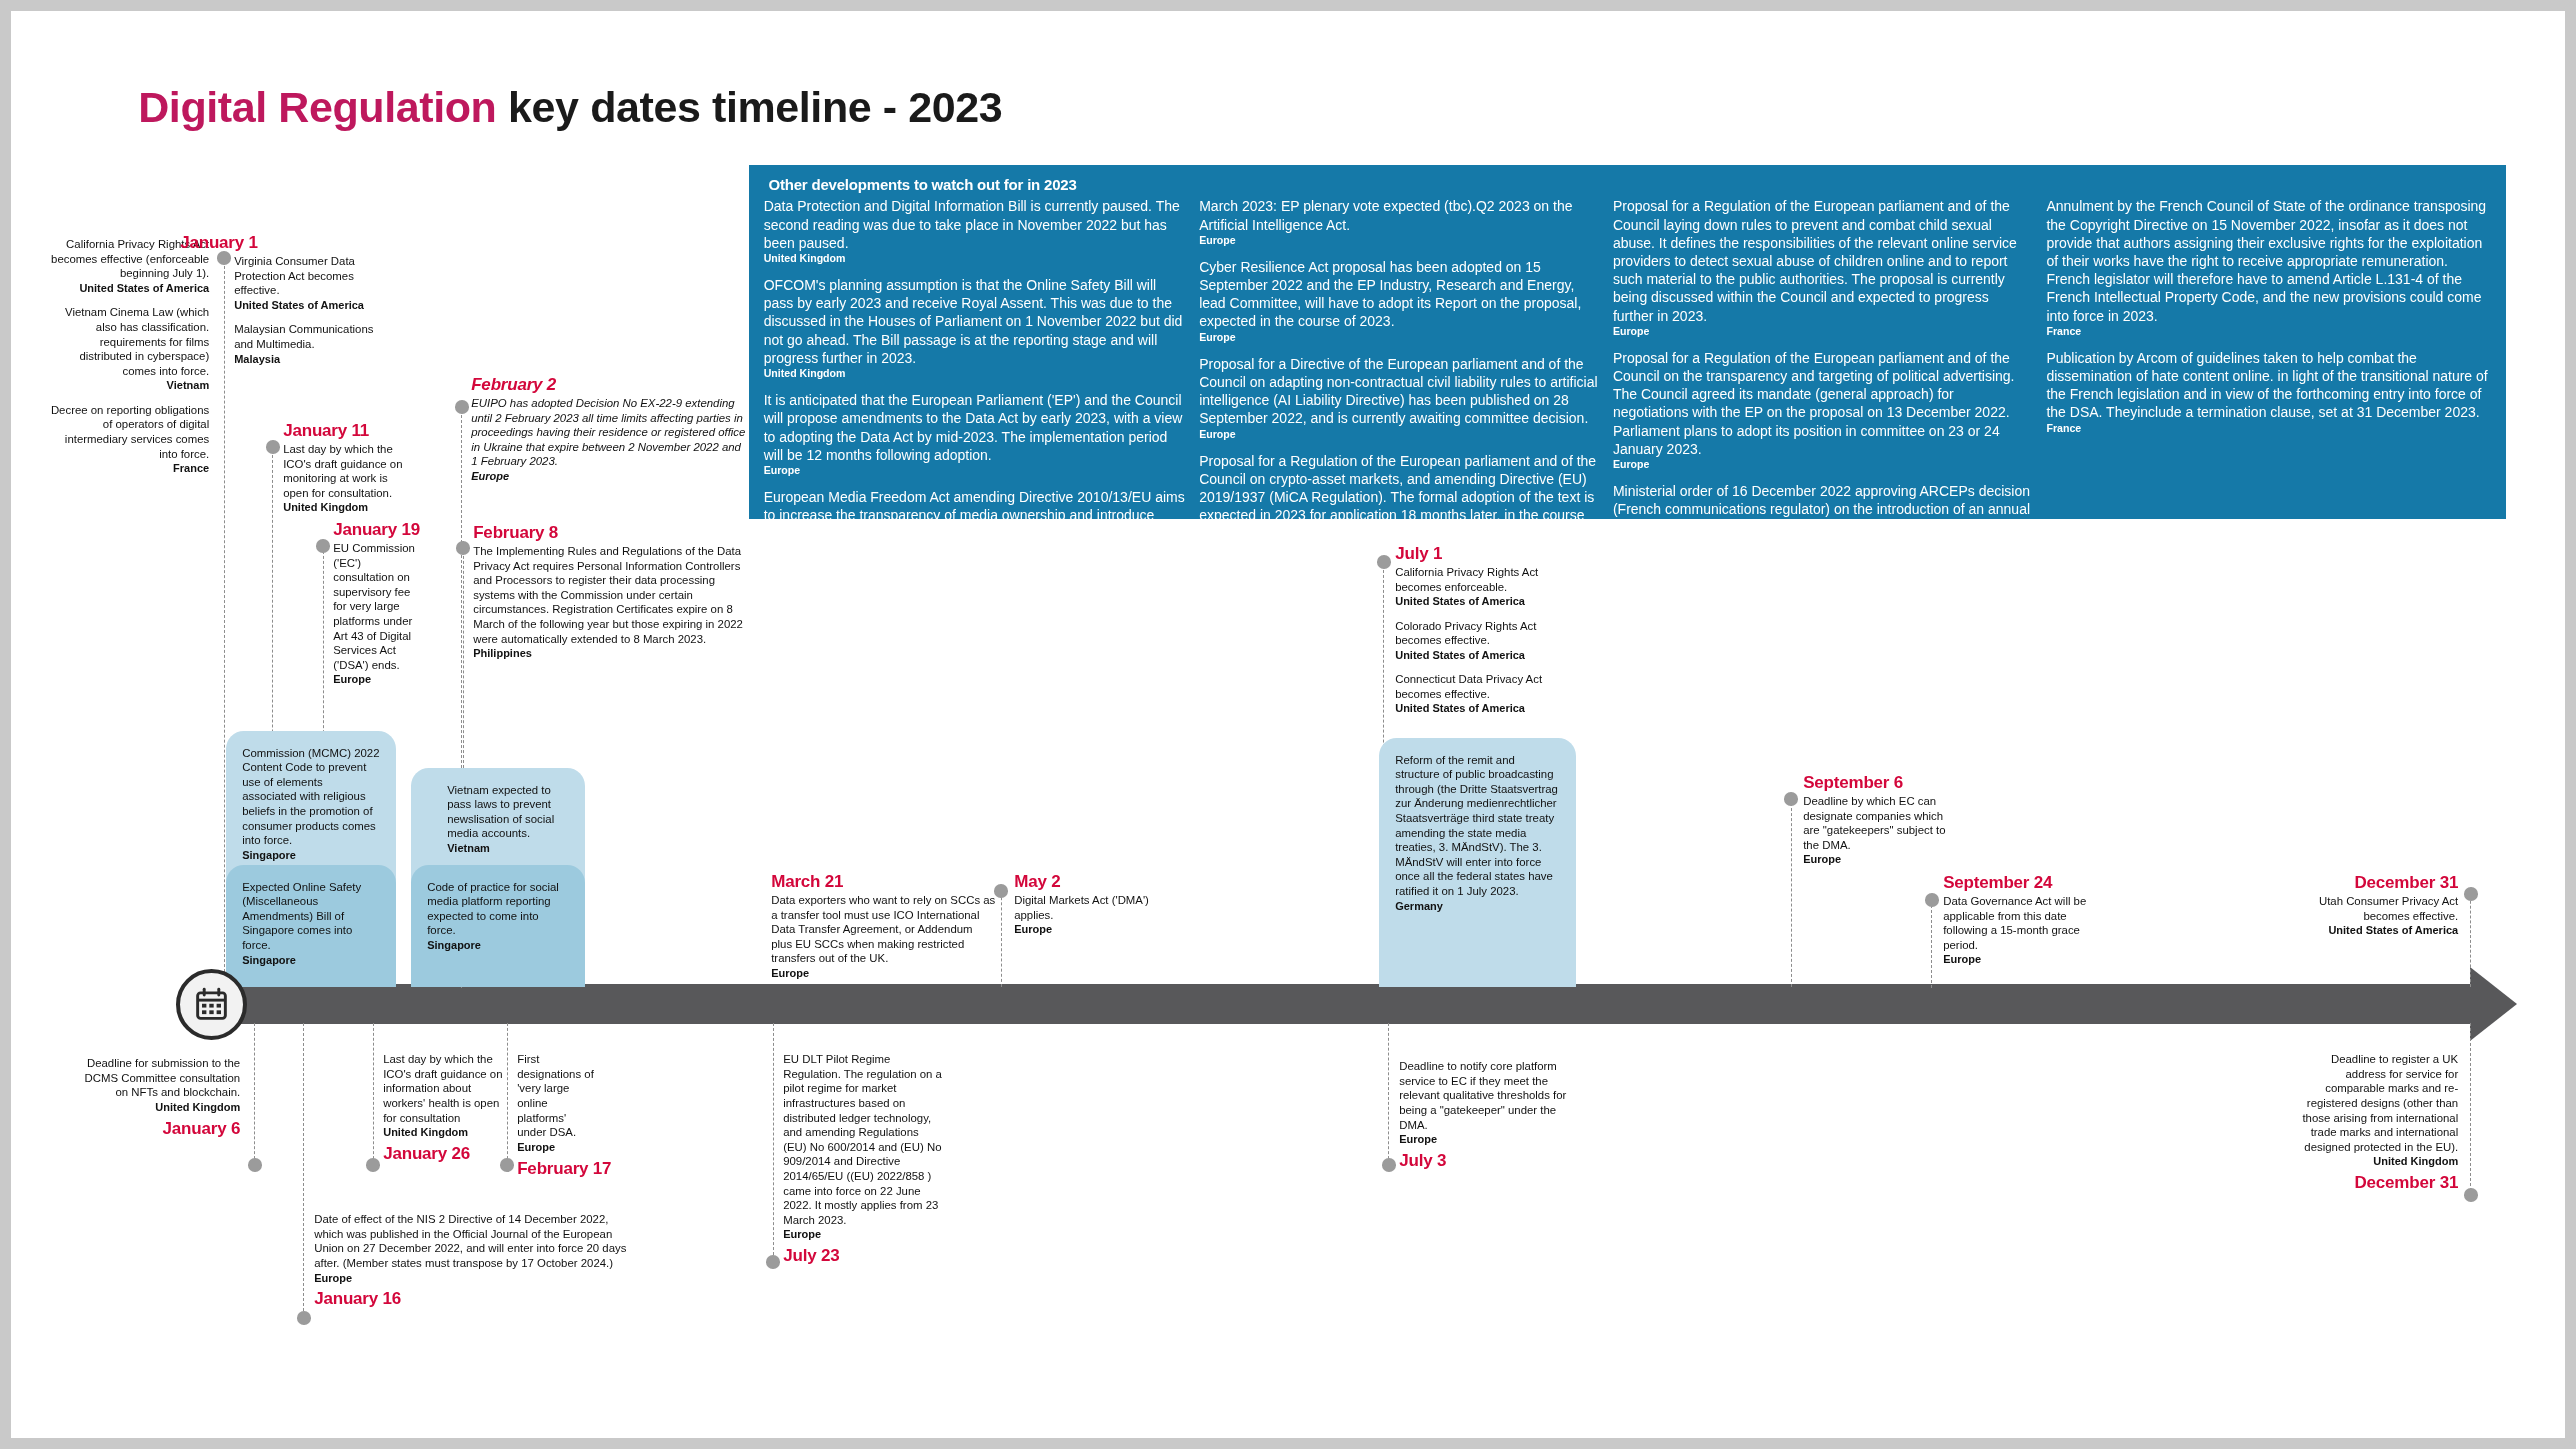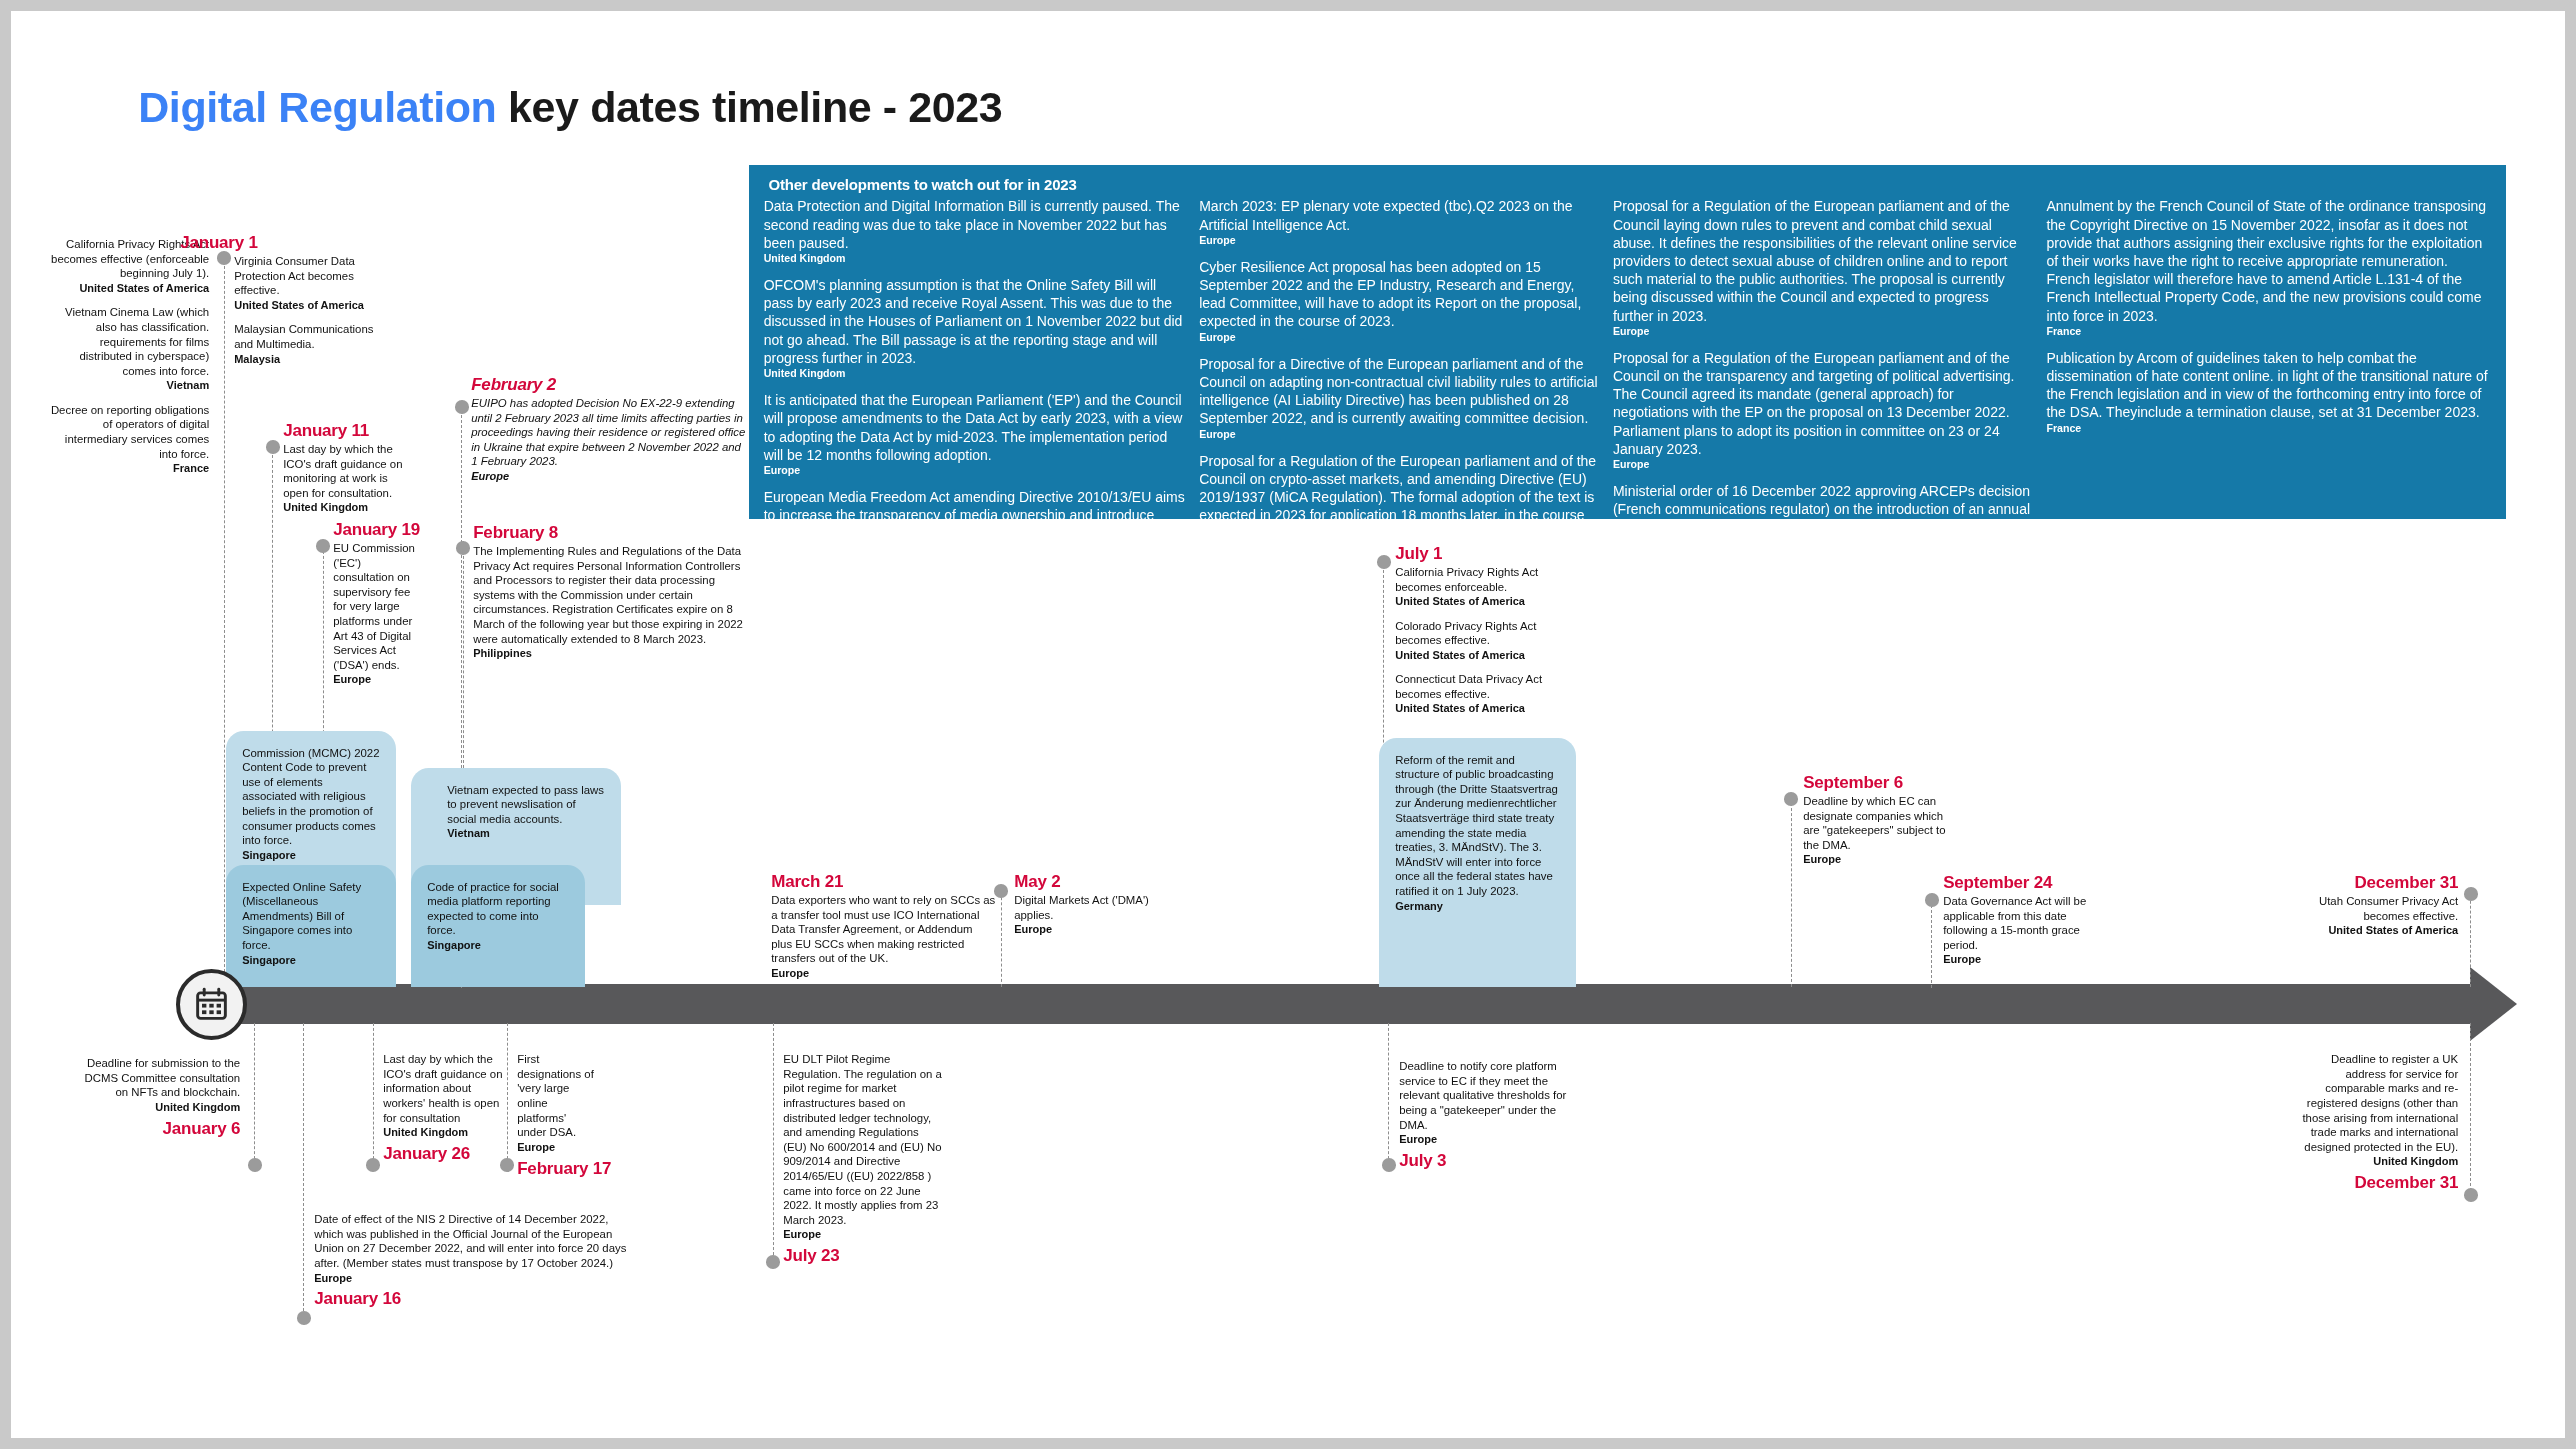--- a/index.html
+++ b/index.html
@@ -21,21 +21,21 @@
   
   #title {
     position: absolute;
     left: 127px; top: 72px;
     font-size: 43px;
     font-weight: bold;
     color: #1a1a1a;
     white-space: nowrap;
     letter-spacing: -0.4px;
   }
-  #title .hl { color: #3b82f6; }
+  #title .hl { color: #be185d; }
 
   
   #blue-panel {
     position: absolute;
     left: 738px; top: 154px;
     width: 1757px; height: 354px;
     background: #1579a8;
     color: #ffffff;
     padding: 11.2px 14.5px 8px 14.5px;
   }
@@ -257,21 +257,21 @@
   <div class="stem" style="left:2459px; top:1012px; height:173px;"></div>
 
   <div class="card c-light" style="left:215px; top:720px; width:170px; height:173px;">
     <p>Commission (MCMC) 2022 Content Code to prevent use of elements associated with religious beliefs in the promotion of consumer products comes into force.</p>
     <p class="country">Singapore</p>
   </div>
   <div class="card c-mid" style="left:215px; top:854px; width:170px; height:122px;">
     <p>Expected Online Safety (Miscellaneous Amendments) Bill of Singapore comes into force.</p>
     <p class="country">Singapore</p>
   </div>
-  <div class="card c-light" style="left:400px; top:757px; width:210px; height:137px;padding-left:36px;">
+  <div class="card c-light" style="left:400px; top:757px; width:174px; height:137px;padding-left:36px;">
     <p>Vietnam expected to pass laws to prevent newslisation of social media accounts.</p>
     <p class="country">Vietnam</p>
   </div>
   <div class="card c-mid" style="left:400px; top:854px; width:174px; height:122px;">
     <p>Code of practice for social media platform reporting expected to come into force.</p>
     <p class="country">Singapore</p>
   </div>
   <div class="card c-light" style="left:1368px; top:727px; width:197px; height:249px;">
     <p>Reform of the remit and structure of public broadcasting through (the Dritte Staatsvertrag zur Änderung medienrechtlicher Staatsverträge third state treaty amending the state media treaties, 3. MÄndStV). The 3. MÄndStV will enter into force once all the federal states have ratified it on 1 July 2023.</p>
     <p class="country">Germany</p>

